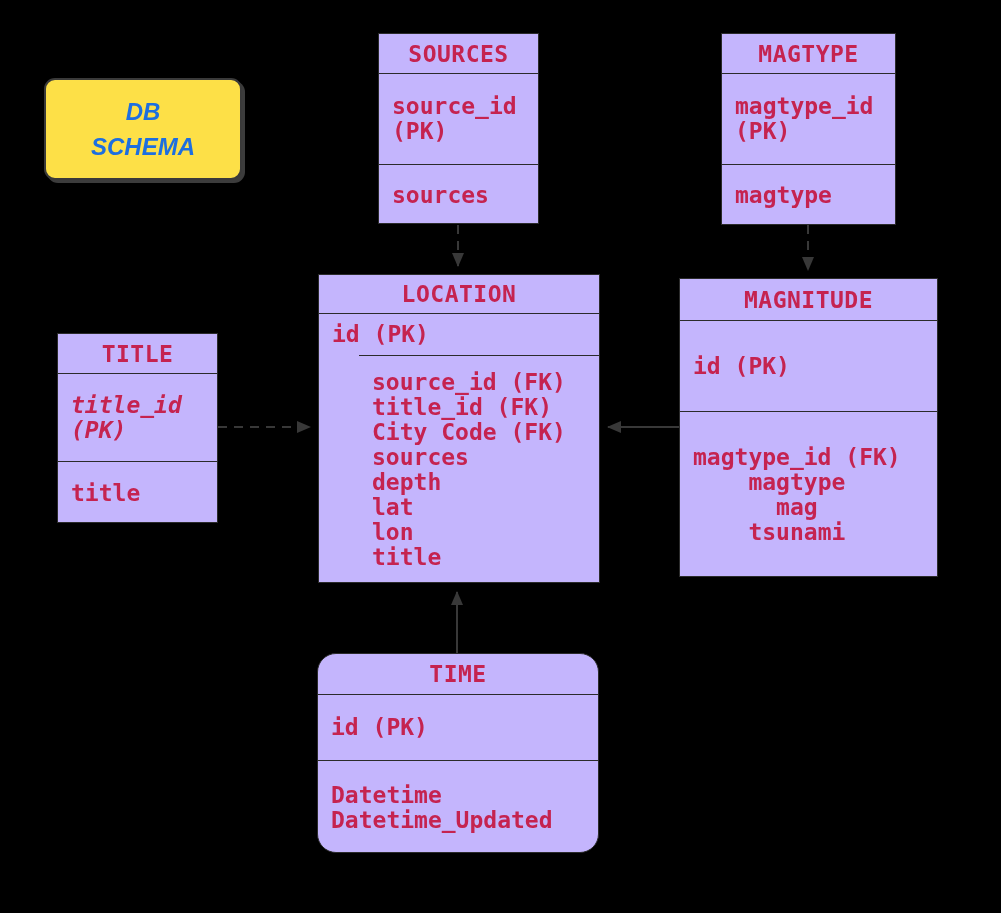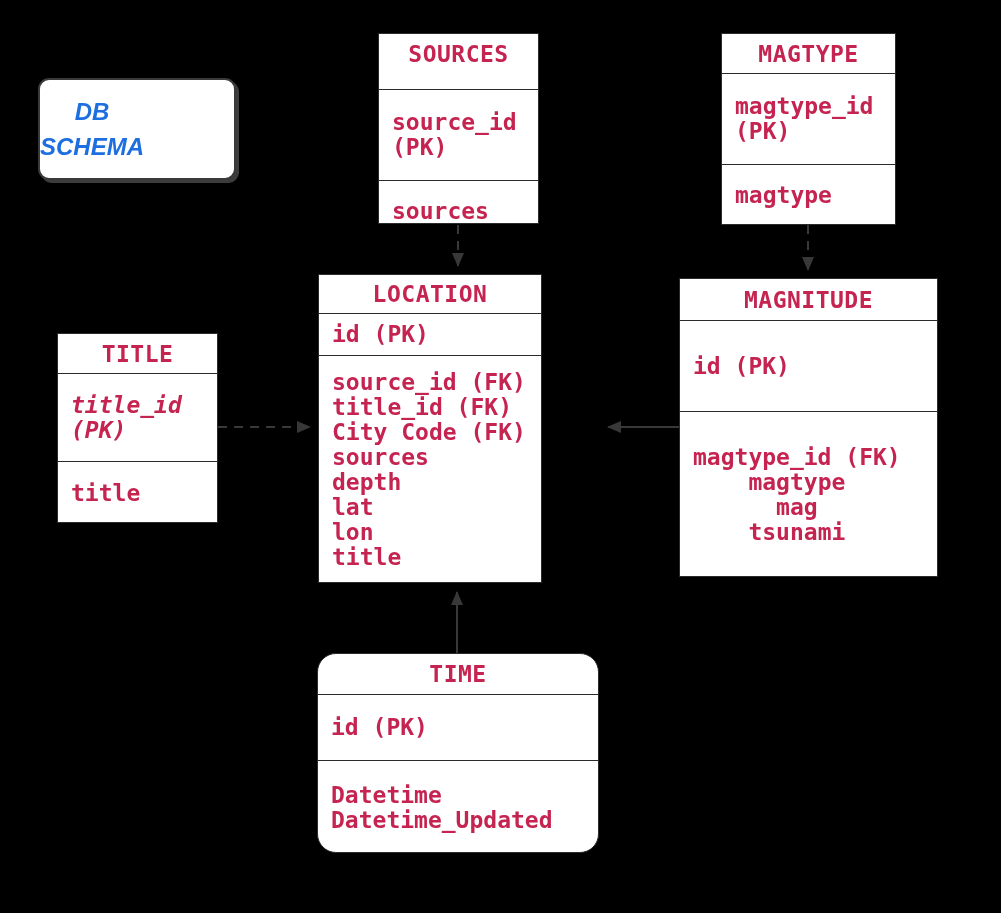--- a/index.html
+++ b/index.html
@@ -17,21 +17,21 @@
   .canvas {
     position: absolute;
     inset: 0;
     width: 1001px;
     height: 913px;
   }
   
   .etable {
     position: absolute;
     box-sizing: border-box;
-    background: #ffffff;
+    background: #c4b5fd;
     border: 1.6px solid #2b2b2b;
     display: flex;
     flex-direction: column;
     color: #C52350;
     font-weight: bold;
   }
   .etable .t-header {
     box-sizing: border-box;
     display: flex;
     align-items: center;
@@ -49,62 +49,63 @@
     padding-right: 6px;
     font-size: 23px;
     line-height: 25px;
     white-space: pre-line;
     flex: 0 0 auto;
     overflow: hidden;
   }
   
   .t-sources   { left: 378px; top: 33px;  width: 161px; height: 191px; }
   .t-sources   .t-header { height: 39px; }
-  .t-sources   .c0 { height: 91px; margin-top: 16px; }
+  .t-sources   .c0 { height: 91px; }
   .t-sources   .c1 { height: 61px; }
 
   .t-magtype   { left: 721px; top: 33px;  width: 175px; height: 192px; }
   .t-magtype   .t-header { height: 39px; }
   .t-magtype   .c0 { height: 91px; }
   .t-magtype   .c1 { height: 62px; }
 
-  .t-location  { left: 318px; top: 274px; width: 224px; height: 309px; }
+  .t-location  { left: 318px; top: 274px; width: 282px; height: 309px; }
   .t-location  .t-header { height: 38px; }
   .t-location  .c0 { height: 42px; }
-  .t-location  .c1 { height: 229px; }
+  .t-location  .c1 { height: 229px; margin-left: 40px; }
 
   .t-magnitude { left: 679px; top: 278px; width: 259px; height: 299px; text-align: center; }
   .t-magnitude .t-header { height: 41px; }
   .t-magnitude .c0 { height: 91px; }
   .t-magnitude .c1 { height: 167px; }
 
   .t-title     { left: 57px;  top: 333px; width: 161px; height: 190px; }
   .t-title     .t-header { height: 39px; }
   .t-title     .c0 { height: 88px; font-style: italic; }
   .t-title     .c1 { height: 63px; }
 
   .t-time      { left: 317px; top: 653px; width: 282px; height: 200px; border-radius: 19px; }
   .t-time      .t-header { height: 40px; }
   .t-time      .c0 { height: 66px; }
   .t-time      .c1 { height: 94px; }
 
   
   .schema-box {
     position: absolute;
-    left: 38px;
+    left: 44px;
     top: 78px;
     width: 198px;
     height: 102px;
     box-sizing: border-box;
-    background: #ffffff;
+    background: #fde047;
     border: 2px solid #3a3a3a;
     border-radius: 11px;
     box-shadow: 3px 3px 0 #3c3c3c;
     display: flex;
     align-items: center;
+    justify-content: center;
   }
   .schema-box .schema-text {
     font-family: "Liberation Sans", "DejaVu Sans", sans-serif;
     font-weight: bold;
     font-style: italic;
     font-size: 24px;
     line-height: 35px;
     color: #1D6FE0;
     text-align: center;
     white-space: pre-line;

